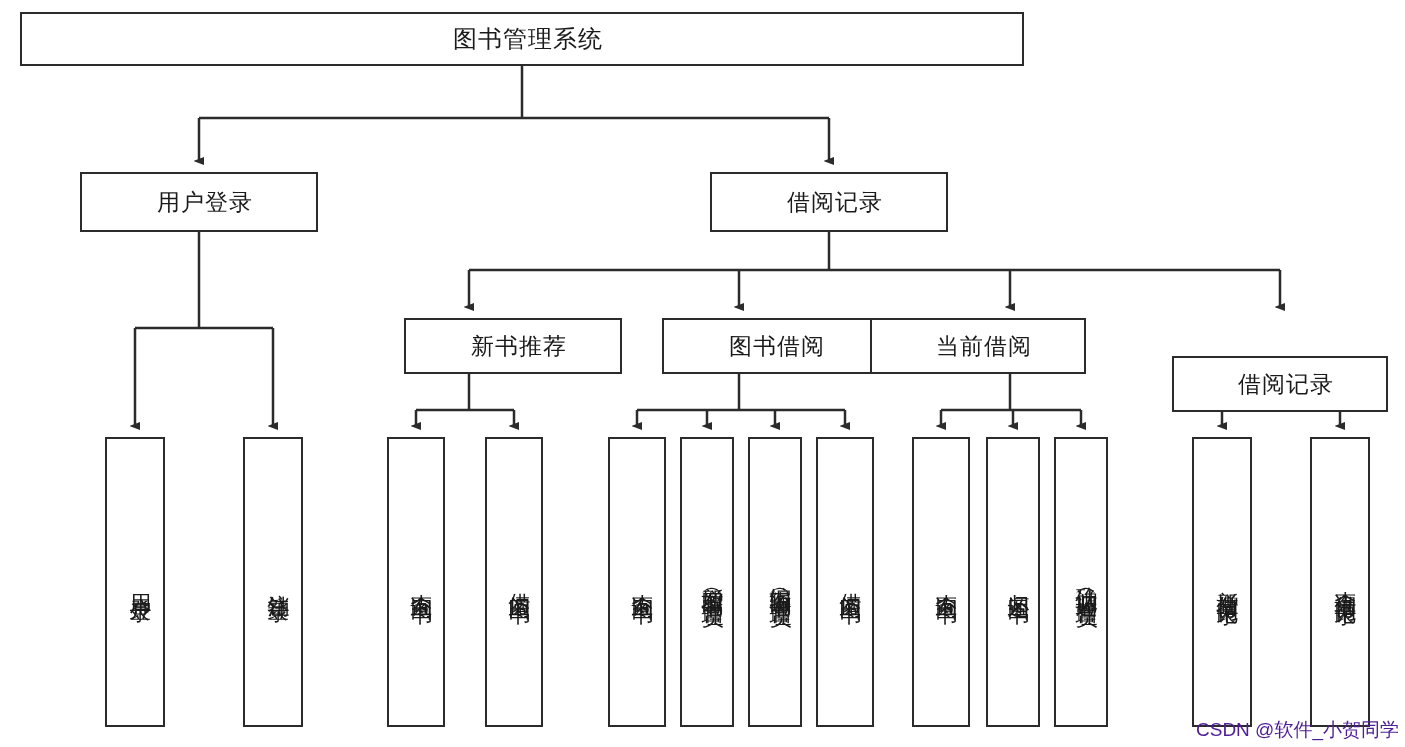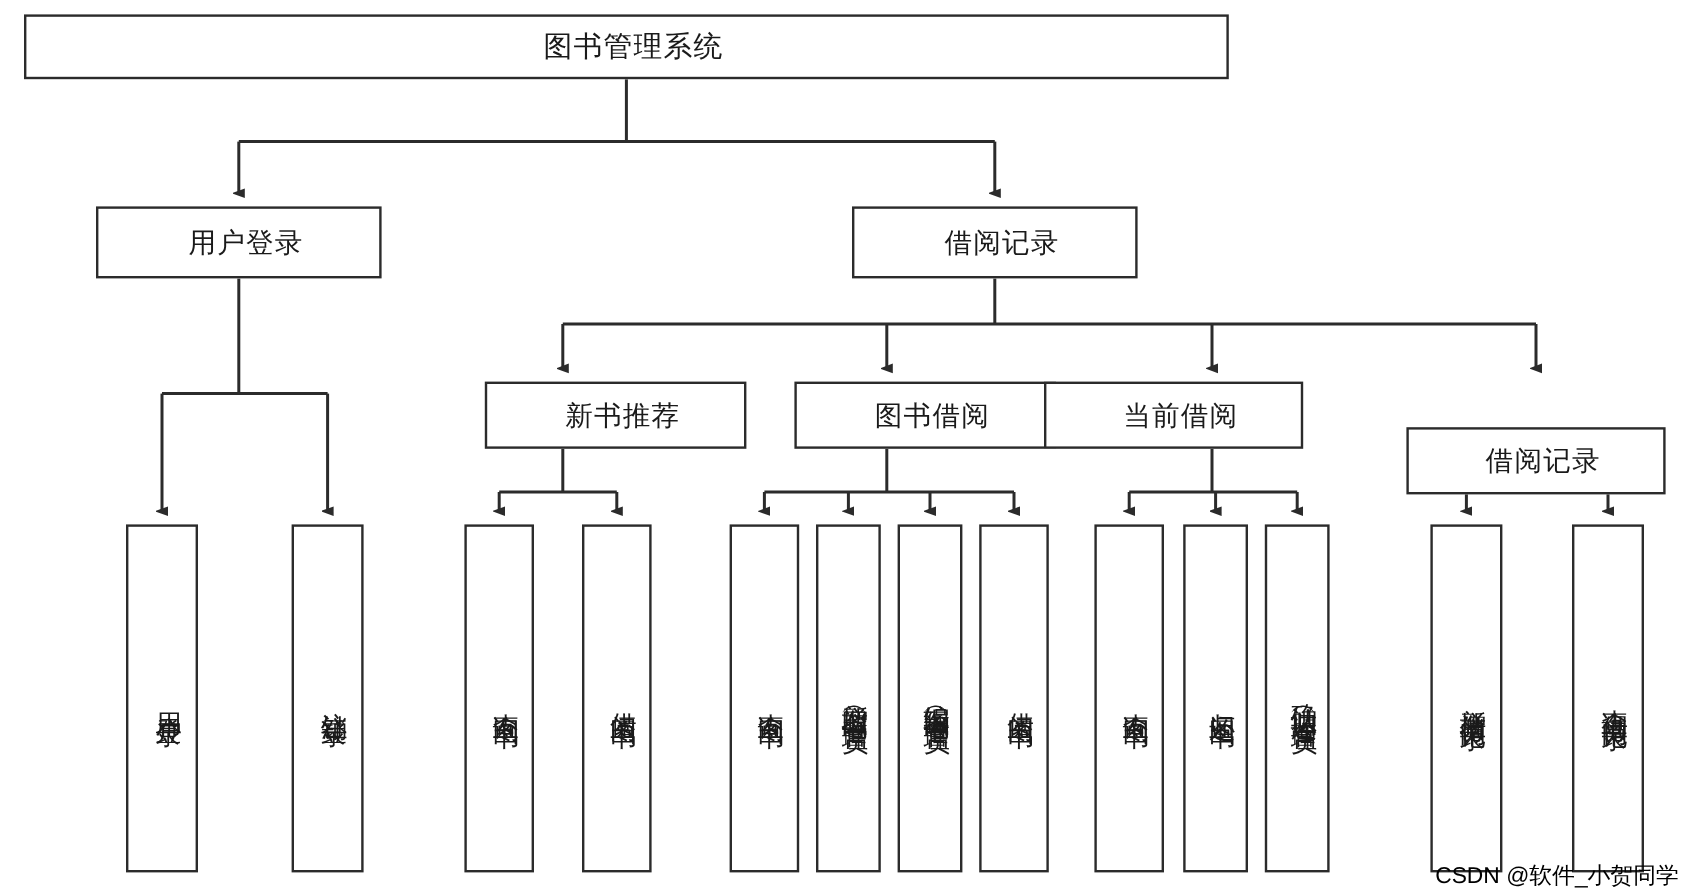--- a/index.html
+++ b/index.html
@@ -57,21 +57,21 @@
     text-orientation: upright;
     display: block;
     white-space: nowrap;
   }
   .node.root {
     font-size: 24px;
   }
   .watermark {
     position: absolute;
     font-size: 19px;
-    color: #000000;
+    color: #4c1d95;
     white-space: nowrap;
     user-select: none;
   }
 </style>
 </head>
 <body>
 
 <div id="diagram-root">
 
   <svg class="edges" viewBox="0 0 1405 747" xmlns="http://www.w3.org/2000/svg">

